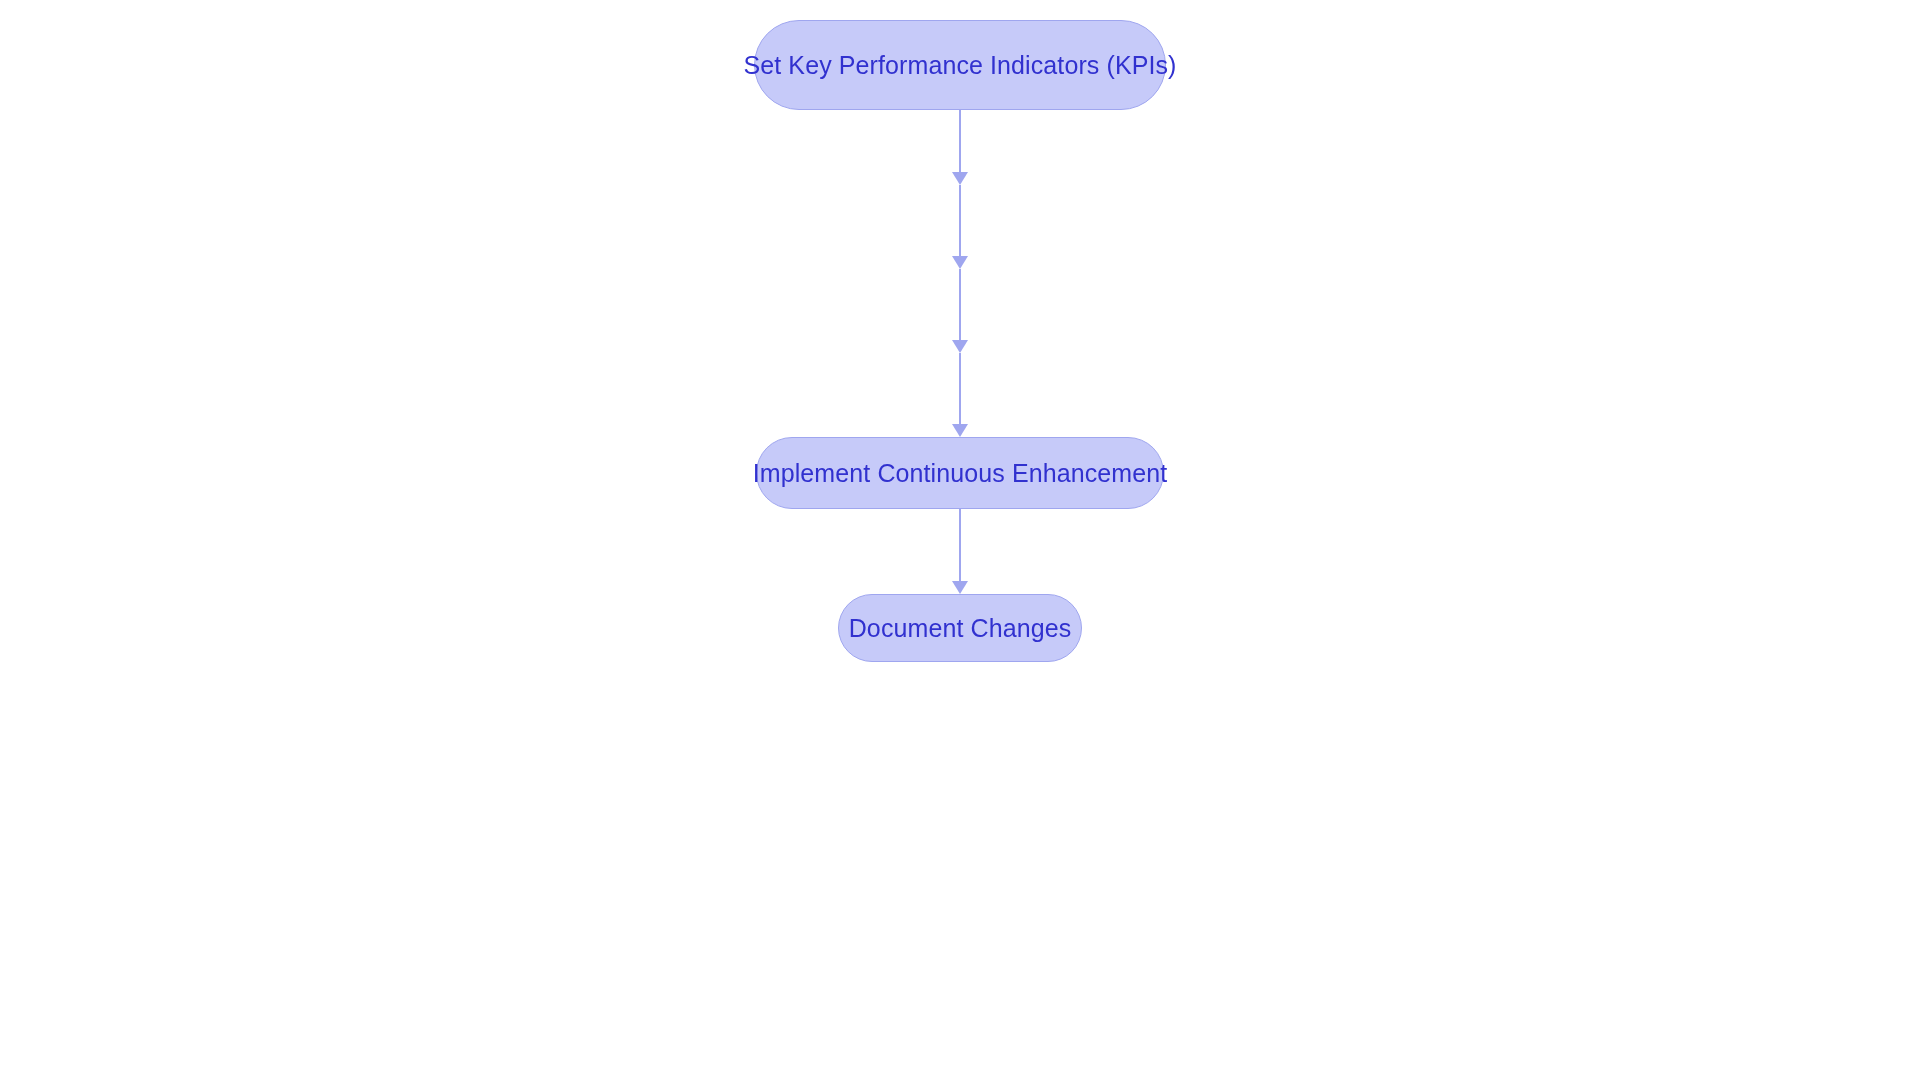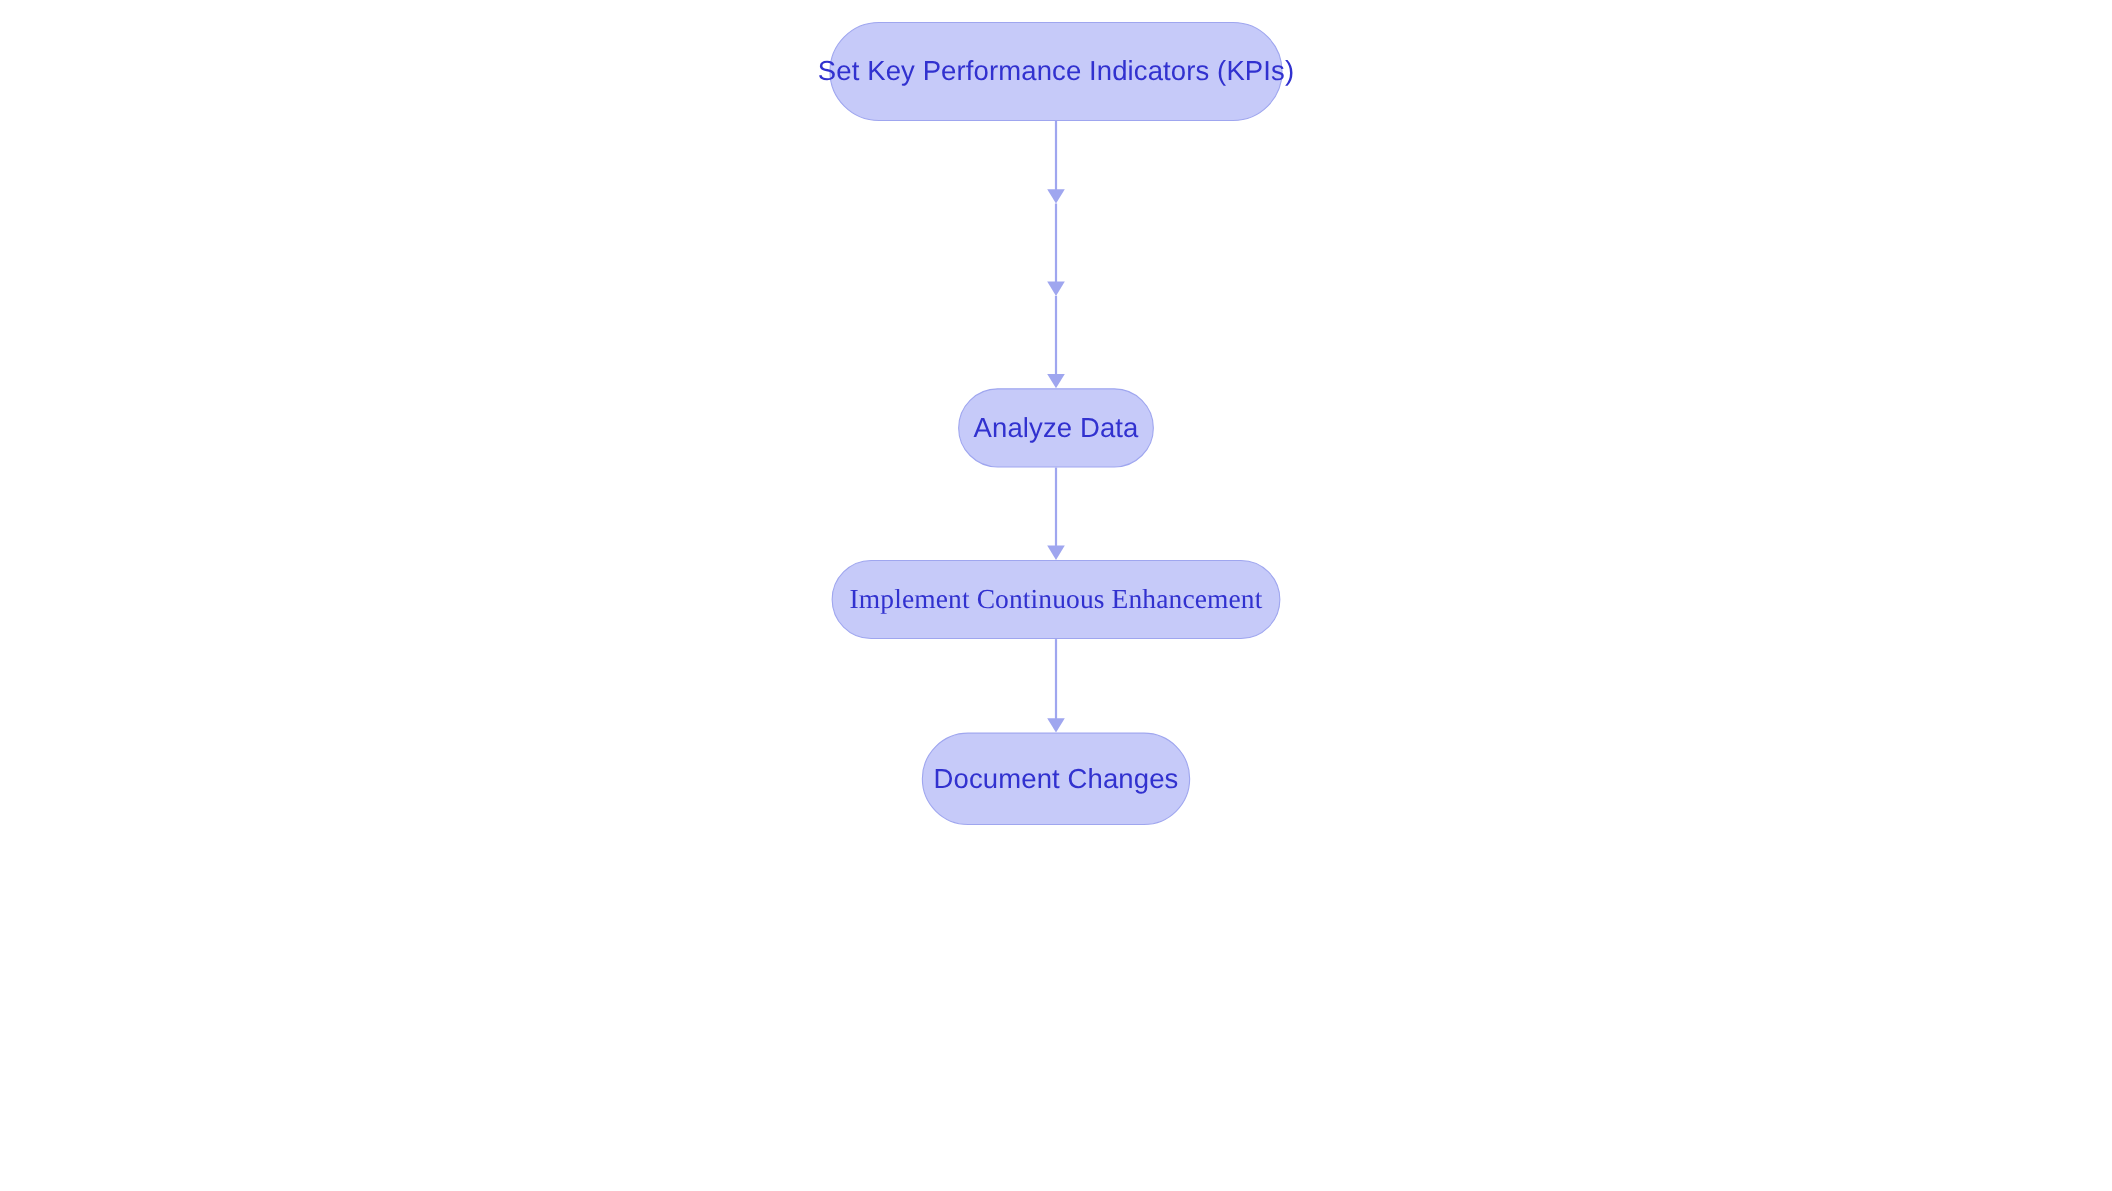--- a/index.html
+++ b/index.html
@@ -48,22 +48,22 @@
   }
   .node-label {
     display: block;
     padding: 0 2px;
   }
   
   .node-0 { width: 412px; height: 90px; margin-top: 8px; }
   .node-1 { width: 282px; height: 72px; }
   .node-2 { width: 220px; height: 72px; }
   .node-3 { width: 178px; height: 72px; }
-  .node-4 { width: 408px; height: 72px; font-family: Liberation Serif, serif; }
-  .node-5 { width: 244px; height: 84px; }
+  .node-4 { width: 408px; height: 72px; }
+  .node-5 { width: 244px; height: 68px; }
 
   
   .connector {
     position: relative;
     width: 24px;
     display: flex;
     flex-direction: column;
     align-items: center;
     justify-content: flex-start;
   }
@@ -108,23 +108,20 @@
       <div class="conn-line"></div>
       <div class="conn-head"></div>
     </div>
 
 
     <div class="connector conn-2">
       <div class="conn-line"></div>
       <div class="conn-head"></div>
     </div>
 
-    <div class="node node-3">
-      <span class="node-label">Analyze Data</span>
-    </div>
 
     <div class="connector conn-3">
       <div class="conn-line"></div>
       <div class="conn-head"></div>
     </div>
 
     <div class="node node-4">
       <span class="node-label">Implement Continuous Enhancement</span>
     </div>
 

